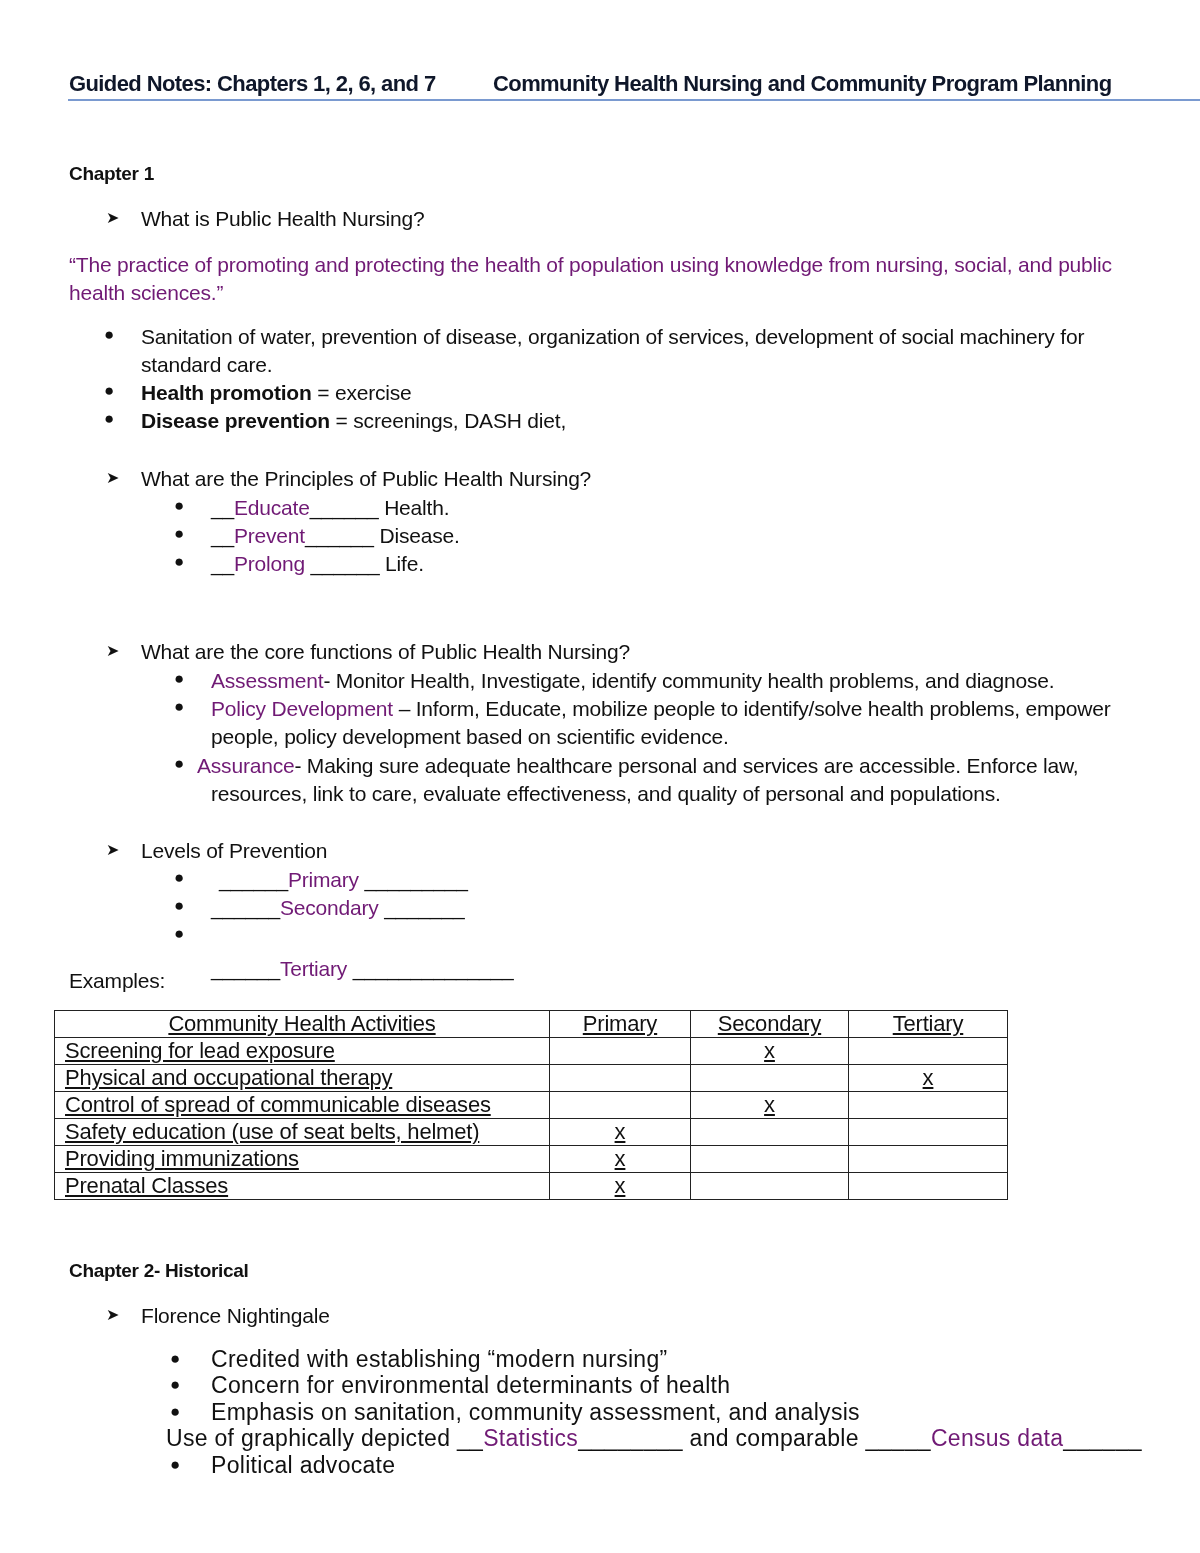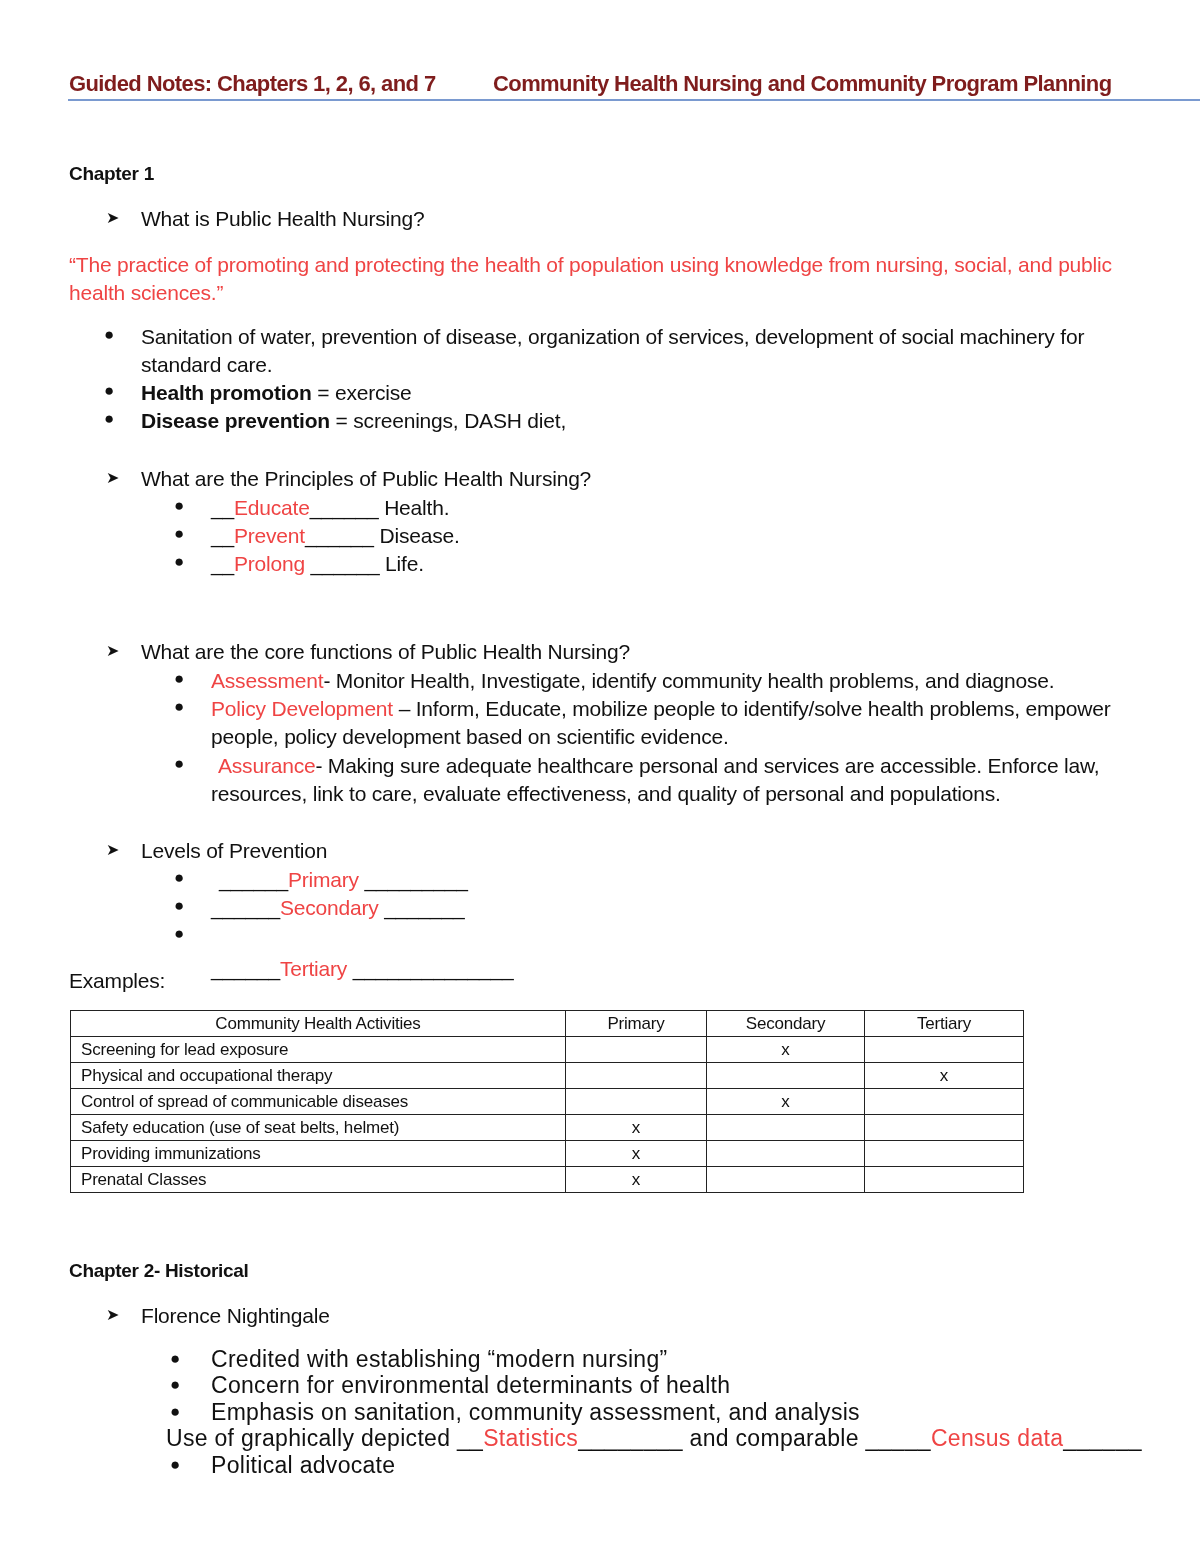--- a/index.html
+++ b/index.html
@@ -2,30 +2,30 @@
 <html><head>
 <meta charset="utf-8">
 <style>
   html, body { margin: 0; padding: 0; background: #ffffff; }
   body {
     width: 1200px; height: 1553px; position: relative; overflow: hidden;
     font-family: "Liberation Sans", "DejaVu Sans", sans-serif;
     color: #111;
   }
   .abs { position: absolute; white-space: nowrap; }
-  .hdr { top: 71px; font-weight: bold; font-size: 22px; letter-spacing: -0.6px; color: #7f1d1d; }
+  .hdr { top: 71px; font-weight: bold; font-size: 22px; letter-spacing: -0.6px; color: #0f172a; }
   .hdr-rule { position: absolute; left: 68px; width: 1132px; top: 99px; height: 2px; background: #7a9ad0; }
   .h-bold { font-weight: bold; font-size: 19px; letter-spacing: -0.3px; }
   .t { font-size: 21px; letter-spacing: -0.2px; }
-  .red { color: #ef4444; }
+  .red { color: #701a75; }
   .arrow { font-size: 16px; }
   .dot { font-size: 17px; }
   table.ex {
-    position: absolute; left: 70px; top: 1010px; border-collapse: collapse;
-    font-size: 17px; letter-spacing: -0.2px;
+    position: absolute; left: 54px; top: 1010px; border-collapse: collapse;
+    font-size: 22px; letter-spacing: -0.2px; text-decoration: underline;
   }
   table.ex td, table.ex th {
     border: 1.5px solid #222; height: 25px; padding: 0 10px; font-weight: normal;
   }
   table.ex th { text-align: center; }
   table.ex td.c { text-align: center; }
   .large { font-size: 23px; letter-spacing: 0.3px; }
 </style>
 </head>
 <body>
@@ -68,21 +68,21 @@
 <div class="abs t" style="left:141px; top:640px;">What are the core functions of Public Health Nursing?</div>
 
 <div class="abs dot" style="left:174px; top:669px;">●</div>
 <div class="abs t" style="left:211px; top:669px;"><span class="red">Assessment</span><span>- Monitor Health, Investigate, identify community health problems, and diagnose.</span></div>
 
 <div class="abs dot" style="left:174px; top:697px;">●</div>
 <div class="abs t" style="left:211px; top:697px;"><span class="red">Policy Development </span><span>– Inform, Educate, mobilize people to identify/solve health problems, empower</span></div>
 <div class="abs t" style="left:211px; top:725px;">people, policy development based on scientific evidence.</div>
 
 <div class="abs dot" style="left:174px; top:754px;">●</div>
-<div class="abs t" style="left:218px; top:754px;"><span class="red">Assurance</span><span>- Making sure adequate healthcare personal and services are accessible. Enforce law,</span></div>
+<div class="abs t" style="left:197px; top:754px;"><span class="red">Assurance</span><span>- Making sure adequate healthcare personal and services are accessible. Enforce law,</span></div>
 <div class="abs t" style="left:211px; top:782px;">resources, link to care, evaluate effectiveness, and quality of personal and populations.</div>
 
 <div class="abs arrow" style="left:106px; top:840px;">➤</div>
 <div class="abs t" style="left:141px; top:839px;">Levels of Prevention</div>
 
 <div class="abs dot" style="left:174px; top:868px;">●</div>
 <div class="abs t" style="left:211px; top:868px;margin-left:8px;"><span>______</span><span class="red">Primary </span><span>_________</span></div>
 
 <div class="abs dot" style="left:174px; top:896px;">●</div>
 <div class="abs t" style="left:211px; top:896px;"><span>______</span><span class="red">Secondary </span><span>_______</span></div>

